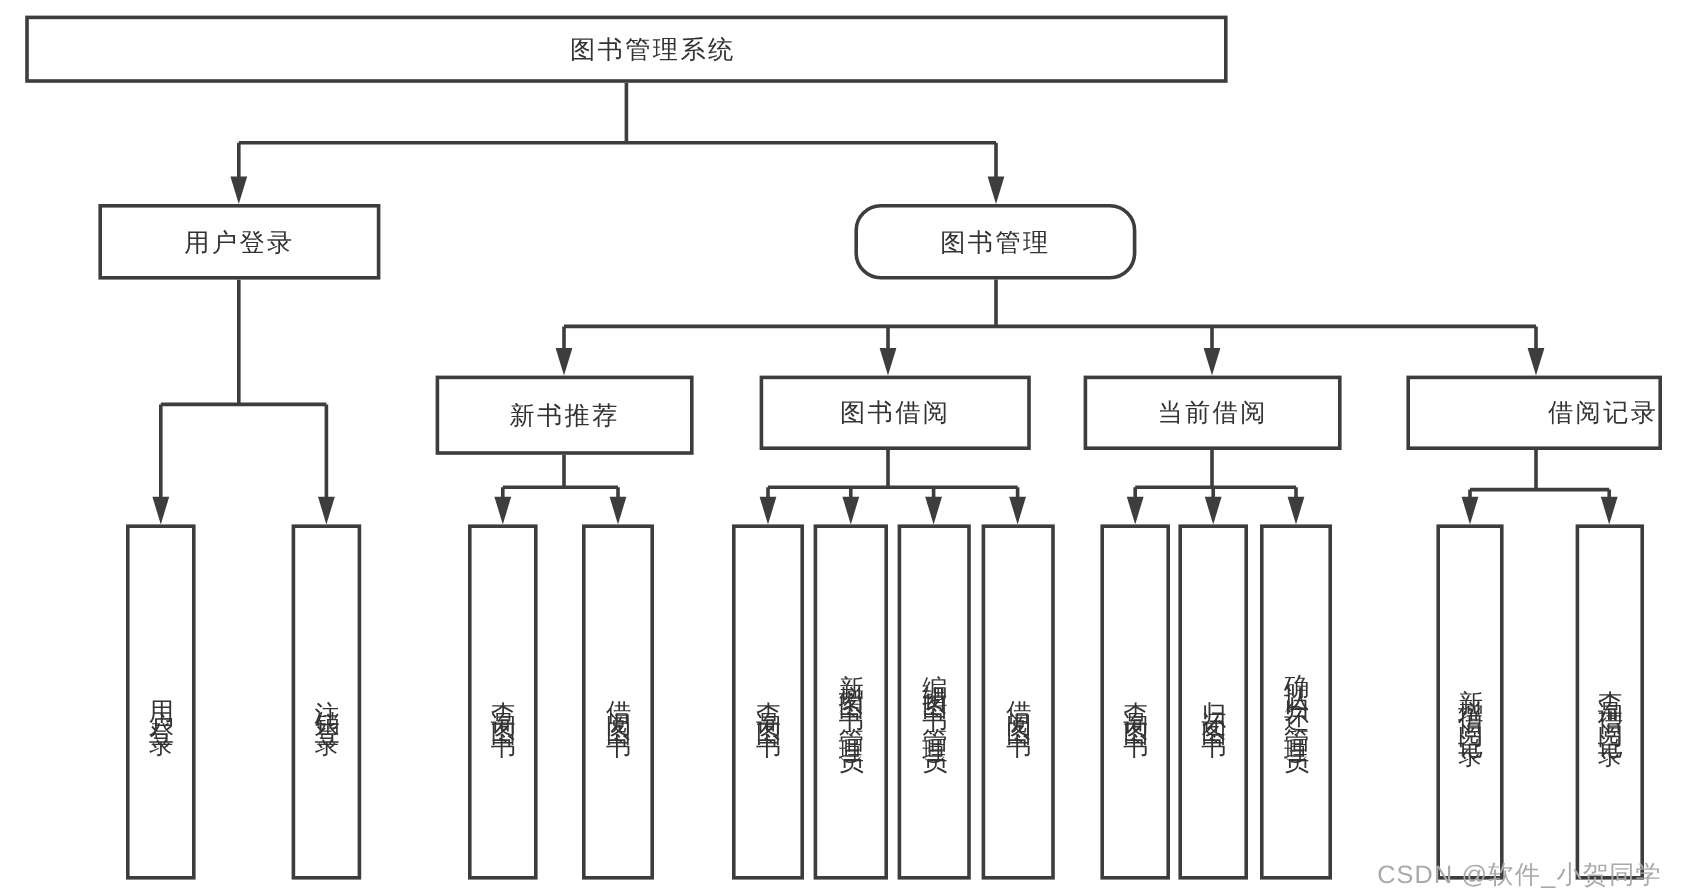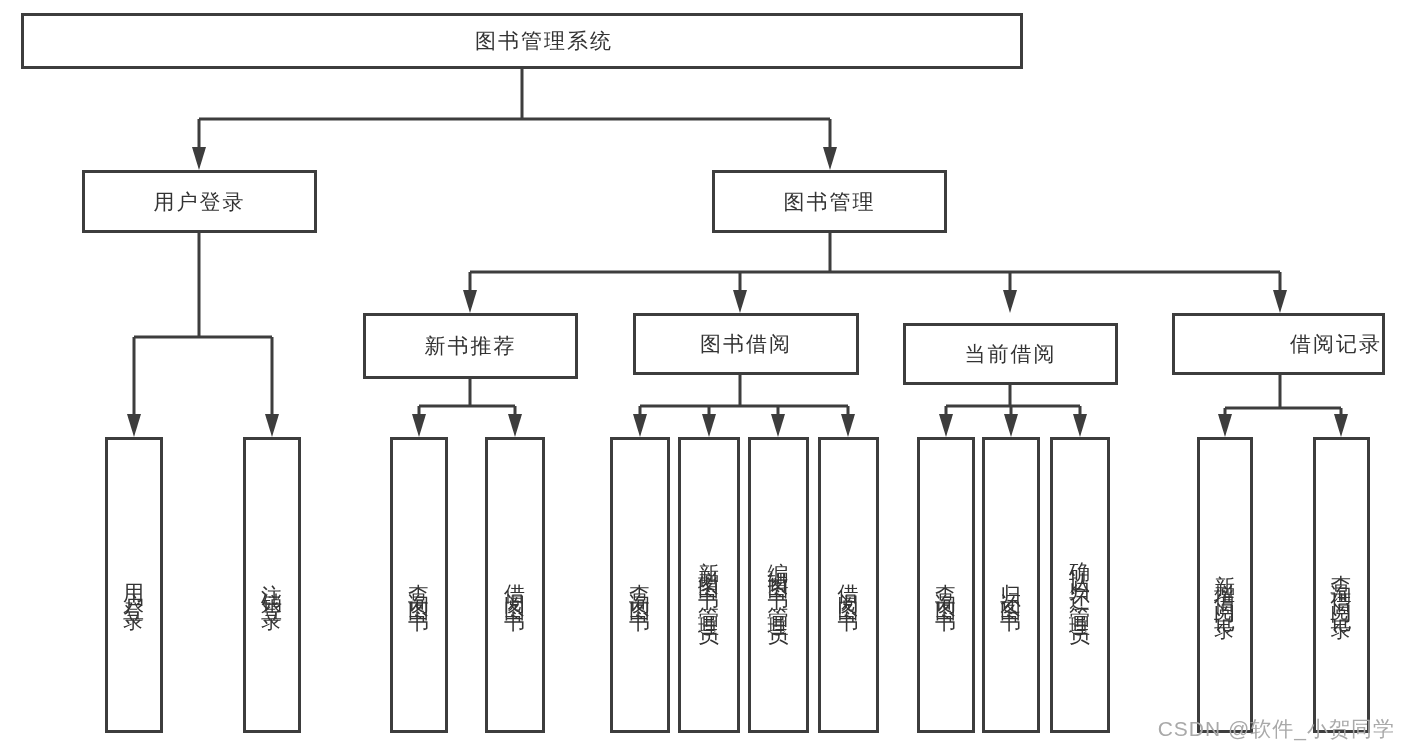--- a/index.html
+++ b/index.html
@@ -43,45 +43,45 @@
     writing-mode: vertical-rl;
     letter-spacing: 9px;
     line-height: 1;
     white-space: nowrap;
   }
 
   
   .root-box        { left: 21px;   top: 13px;  width: 1002px; height: 56px; padding-left: 44px; }
 
   .lv2-user-login  { left: 82px;   top: 170px; width: 235px;  height: 63px; }
-  .lv2-book-mgmt   { left: 712px;  top: 170px; width: 235px;  height: 63px; }
+  .lv2-book-mgmt   { left: 712px;  top: 170px; width: 235px;  height: 63px; border-radius: 22px; }
 
   .lv3-new-book    { left: 363px;  top: 313px; width: 215px;  height: 66px; }
   .lv3-book-borrow { left: 633px;  top: 313px; width: 226px;  height: 62px; }
-  .lv3-cur-borrow  { left: 903px;  top: 323px; width: 215px;  height: 62px; text-align: right; }
+  .lv3-cur-borrow  { left: 903px;  top: 313px; width: 215px;  height: 62px; text-align: right; }
   .lv3-borrow-rec  { left: 1172px; top: 313px; width: 213px;  height: 62px; justify-content: flex-end; }
 
   .leaf            { top: 437px;   height: 296px; }
   .lf-a1 { left: 105px;  width: 58px; }
   .lf-a2 { left: 243px;  width: 58px; }
   .lf-b1 { left: 390px;  width: 58px; }
   .lf-b2 { left: 485px;  width: 60px; }
   .lf-c1 { left: 610px;  width: 60px; }
   .lf-c2 { left: 678px;  width: 62px; }
   .lf-c3 { left: 748px;  width: 61px; }
   .lf-c4 { left: 818px;  width: 61px; }
   .lf-d1 { left: 917px;  width: 58px; }
   .lf-d2 { left: 982px;  width: 58px; }
   .lf-d3 { left: 1050px; width: 60px; }
   .lf-e1 { left: 1197px; width: 56px; }
   .lf-e2 { left: 1313px; width: 57px; }
 
   .watermark {
     position: absolute;
-    right: 10px;
+    right: 20px;
     bottom: 4px;
     font-size: 21px;
     color: var(--watermark);
     letter-spacing: 1px;
     white-space: nowrap;
   }
 </style>
 </head>
 <body>
 

